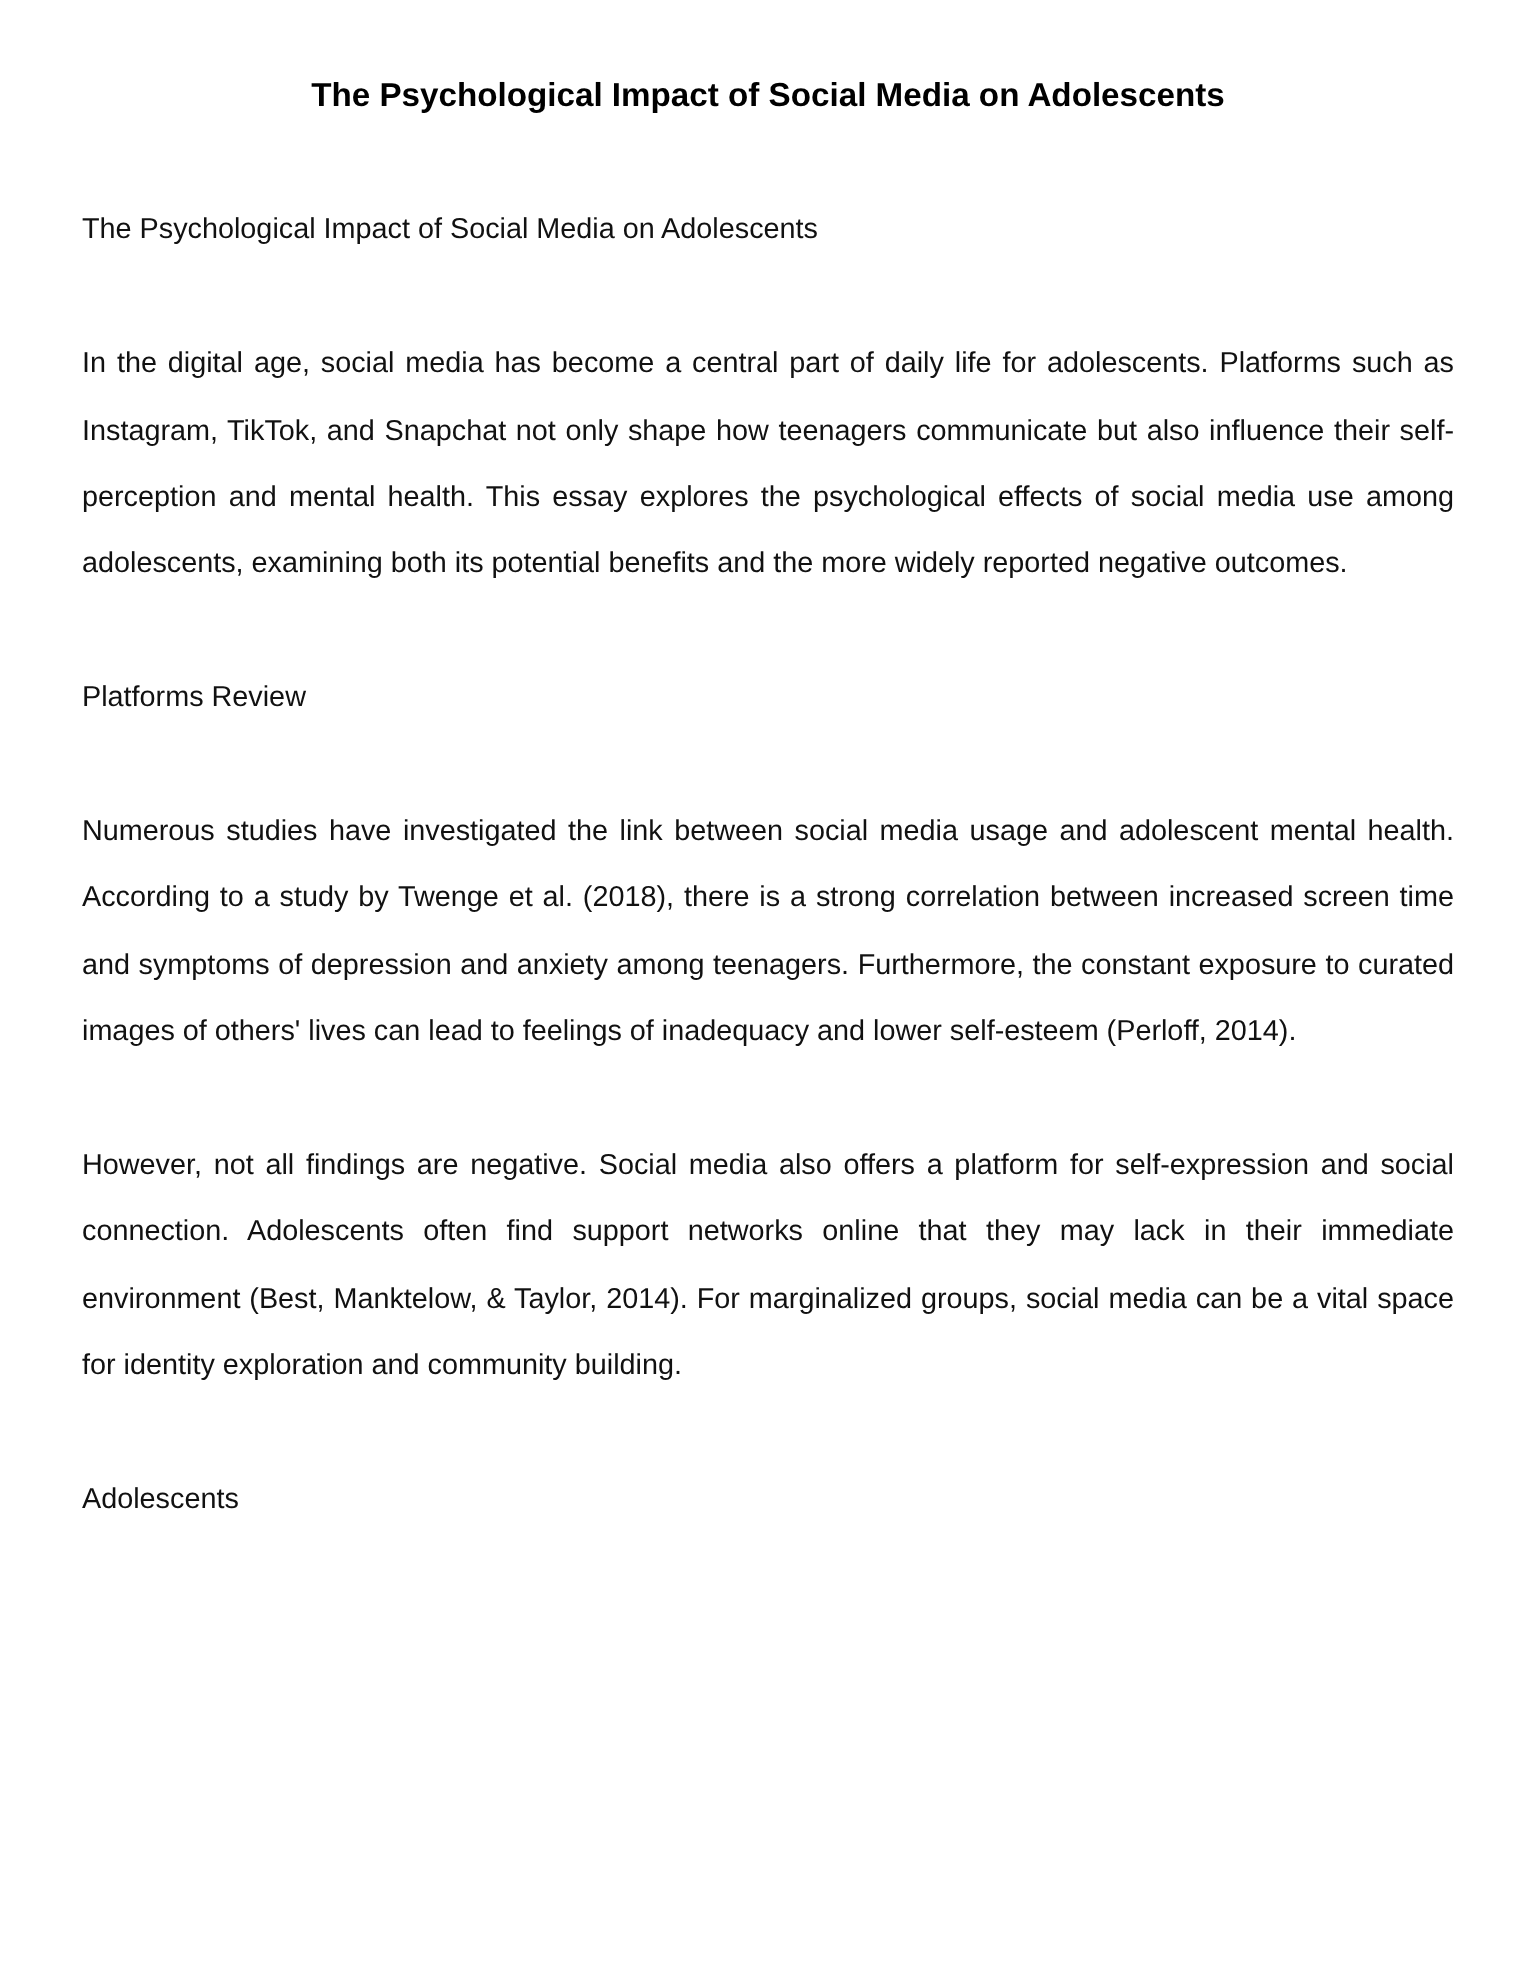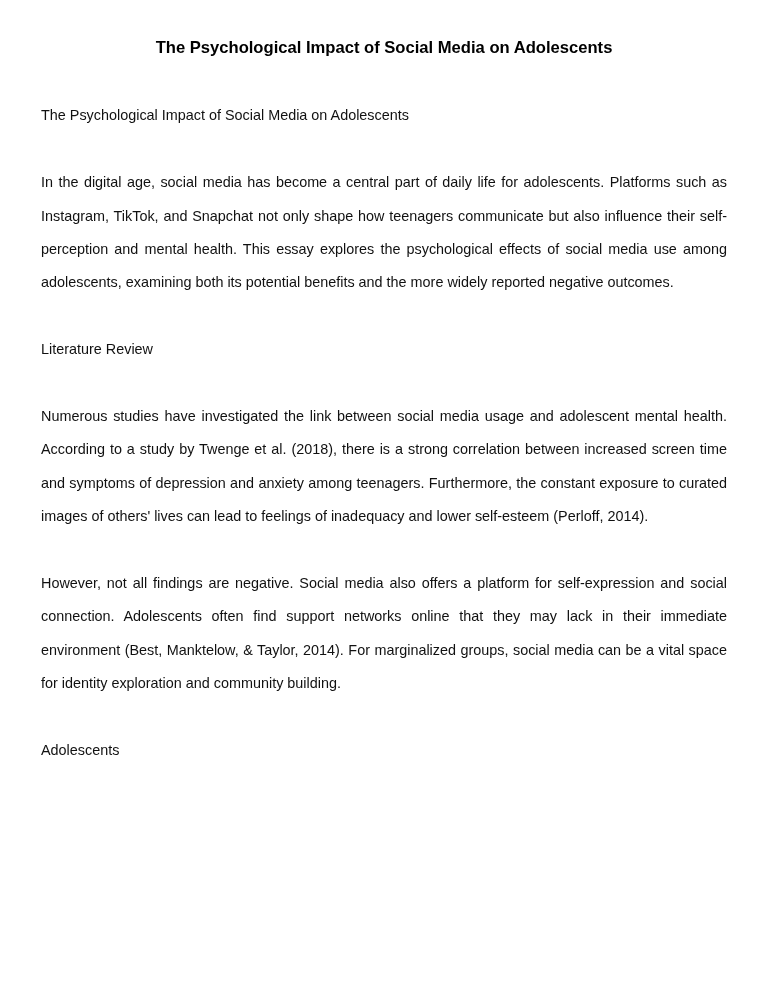--- a/index.html
+++ b/index.html
@@ -22,18 +22,18 @@
 </head>
 <body>
 
 <div class="doc-title">The Psychological Impact of Social Media on Adolescents</div>
 
 <div class="doc-body">
   <div class="block">The Psychological Impact of Social Media on Adolescents</div>
 
   <div class="block para">In the digital age, social media has become a central part of daily life for adolescents. Platforms such as Instagram, TikTok, and Snapchat not only shape how teenagers communicate but also influence their self-perception and mental health. This essay explores the psychological effects of social media use among adolescents, examining both its potential benefits and the more widely reported negative outcomes.</div>
 
-  <div class="block">Literature Review</div>
+  <div class="block">Platforms Review</div>
   <div class="block para">Numerous studies have investigated the link between social media usage and adolescent mental health. According to a study by Twenge et al. (2018), there is a strong correlation between increased screen time and symptoms of depression and anxiety among teenagers. Furthermore, the constant exposure to curated images of others' lives can lead to feelings of inadequacy and lower self-esteem (Perloff, 2014).</div>
   <div class="block para">However, not all findings are negative. Social media also offers a platform for self-expression and social connection. Adolescents often find support networks online that they may lack in their immediate environment (Best, Manktelow, &amp; Taylor, 2014). For marginalized groups, social media can be a vital space for identity exploration and community building.</div>
 
   <div class="block">Adolescents</div>
 </div>
 
 </body></html>

